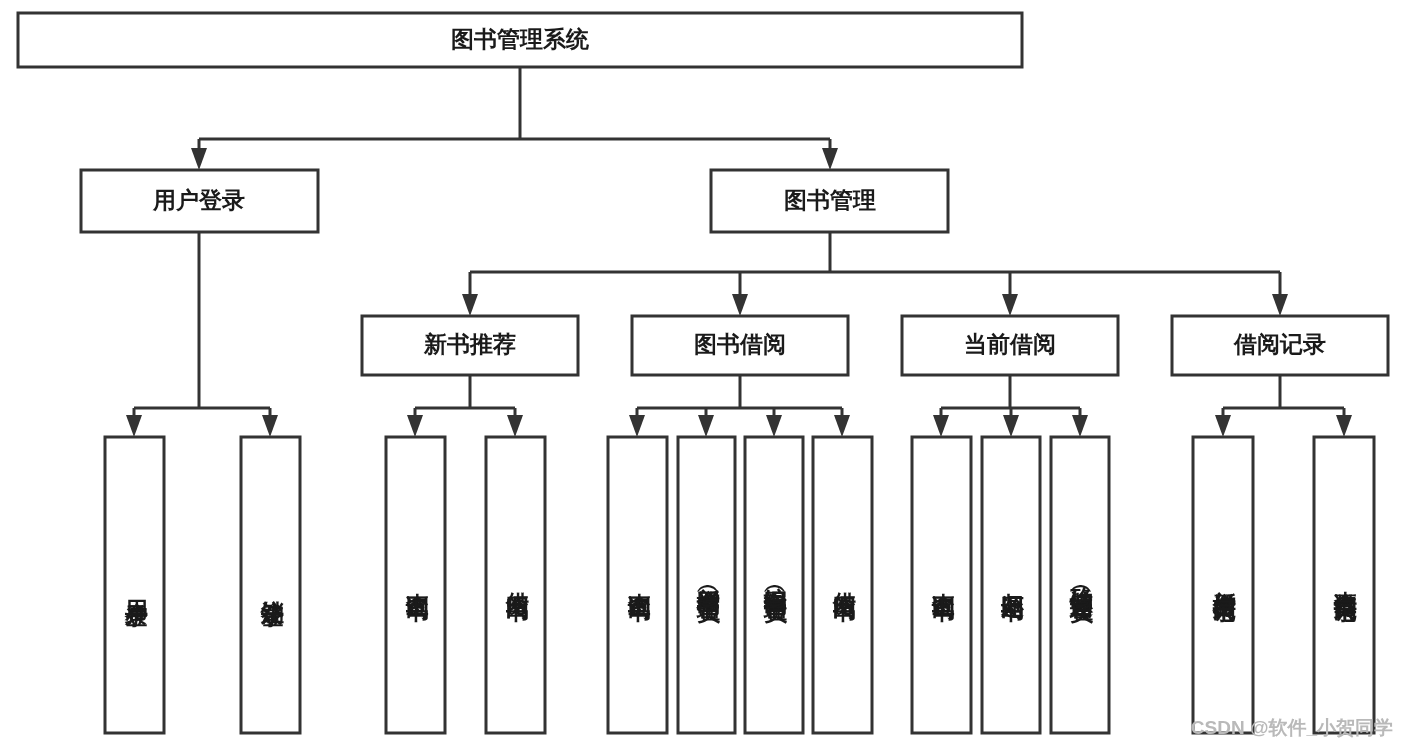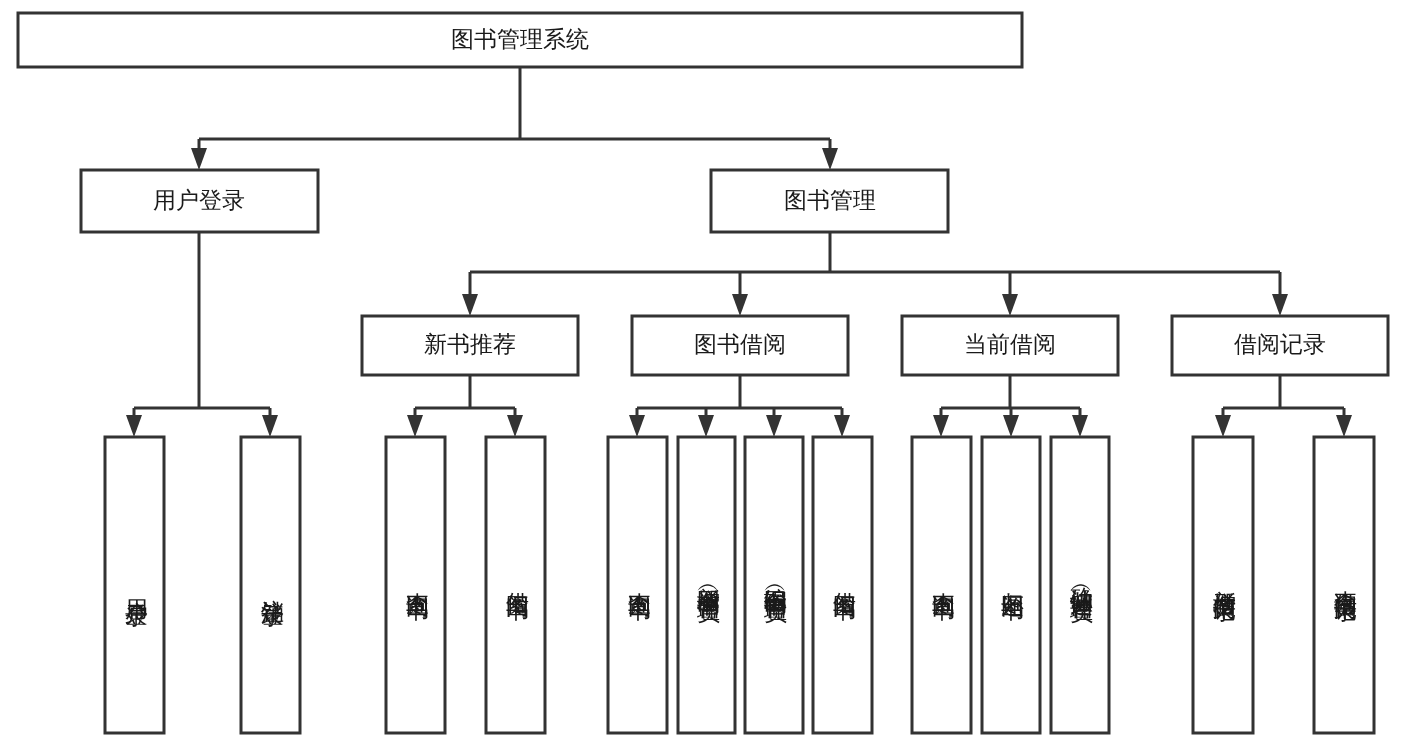--- a/index.html
+++ b/index.html
@@ -13,20 +13,21 @@
     height: 747px;
     font-family: "Liberation Sans", "DejaVu Sans", sans-serif;
     overflow: hidden;
     position: relative;
   }
   #diagram-root {
     position: relative;
     width: 1405px;
     height: 747px;
     background: #ffffff;
+    font-weight: bold;
   }
   svg.diagram-canvas {
     position: absolute;
     left: 0;
     top: 0;
     width: 1405px;
     height: 747px;
     display: block;
   }
   .node-box {
@@ -235,14 +236,15 @@
       <text class="node-label-vertical" x="1223" y="578">新增借阅记录</text>
     </g>
 
     <g>
       <rect class="node-box" x="1314" y="437" width="60" height="296"></rect>
       <text class="node-label-vertical" x="1344" y="578">查询借阅记录</text>
     </g>
 
   </svg>
 
+  <div class="watermark-text">CSDN @软件_小贺同学</div>
 
 </div>
 
 </body></html>

